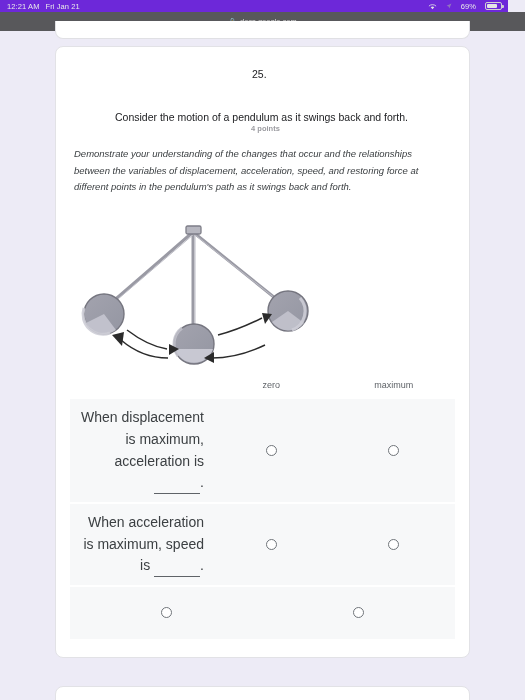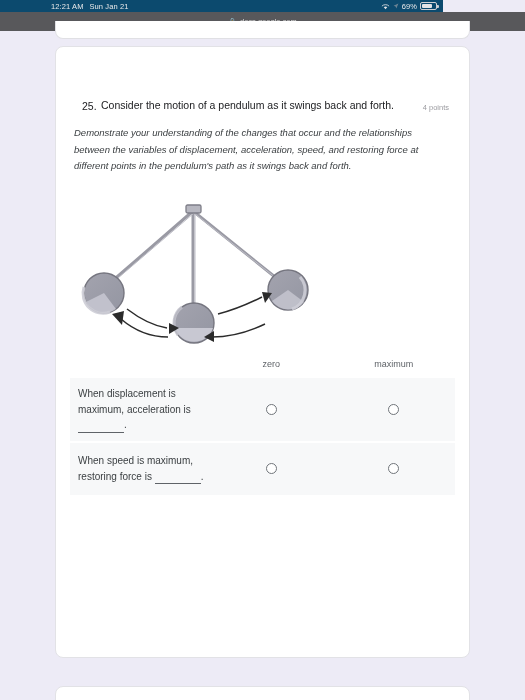--- a/index.html
+++ b/index.html
@@ -6,27 +6,27 @@
   html, body {
     width: 525px; height: 700px;
     background: #edebf6;
     font-family: "Liberation Sans", sans-serif;
     overflow: hidden;
   }
 
   
   .statusbar {
     position: absolute; top: 0; left: 0;
-    width: 443px; height: 12px;
-    background: #0c4a6e;
+    width: 508px; height: 12px;
+    background: #6d28d9;
     display: flex; align-items: center;
-    color: #e9e9ea; font-size: 7.5px; letter-spacing: .1px; padding-left: 44px;
+    color: #e9e9ea; font-size: 7.5px; letter-spacing: .1px;
   }
   .sb-left { display: flex; gap: 6px; padding-left: 7px; align-items: center; }
-  .sb-right { position: absolute; right: 6px; display: flex; gap: 3px; align-items: center; }
+  .sb-right { position: absolute; right: 6px; display: flex; gap: 9px; align-items: center; }
   .wifi-ic { display: inline-block; width: 9px; height: 7px; }
   .loc-ic { display: inline-block; width: 6px; height: 6px; opacity: .6; }
   .batt {
     width: 17px; height: 8px; border: 1px solid #cfcfd2; border-radius: 2px;
     position: relative; display: inline-block;
   }
   .batt::after {
     content: ""; position: absolute; right: -2.5px; top: 2px;
     width: 1.5px; height: 3px; background: #cfcfd2; border-radius: 0 1px 1px 0;
   }
@@ -57,26 +57,27 @@
   }
 
   .card {
     position: absolute; left: 55px; width: 415px;
     background: #fff; border: 1px solid #e2e2e6; border-radius: 8px;
   }
   #card-question { top: 15px; height: 612px; }
   #card-upload  { top: 655px; height: 80px; }
 
   .q-head {
-    display: flex; align-items: flex-end;
-    padding: 21px 20px 0 26px;
+    display: flex; align-items: center;
+    padding: 21px 20px 0 18px;
+    flex-direction: column;
   }
   .q-num { font-size: 10.5px; color: #202124; width: 19px; flex: none; }
   .q-title { font-size: 10.5px; color: #202124; flex: 1; line-height: 1.35; margin-top: 30px; }
-  .q-points { font-size: 7.5px; color: #9b9ba0; white-space: nowrap; padding-left: 8px; }
+  .q-points { font-size: 7.5px; color: #9b9ba0; white-space: nowrap; padding-left: 8px; font-weight: bold; }
 
   .q-body { padding: 13px 26px 0 18px; font-style: italic; }
   .q-para {
     font-size: 9.5px; color: #3c4043; line-height: 1.72; margin-bottom: 11px;
     max-width: 355px;
   }
   .q-para b { color: #202124; font-weight: 700; }
 
   
   .diagram { padding: 12px 0 0 14px; }
@@ -90,43 +91,44 @@
   }
   .grid-row {
     display: flex; align-items: center;
     background: #f7f8f9;
     border-bottom: 2px solid #ffffff;
     min-height: 52px;
   }
   .grid-row:last-child { border-bottom: none; }
   .row-label {
     width: 140px; flex: none;
-    font-size: 10px; color: #3c4043; line-height: 1.55;
+    font-size: 14px; color: #3c4043; line-height: 1.55;
     padding: 8px 6px 8px 8px;
+    text-align: right;
   }
   .row-blank {
     display: inline-block; width: 46px; border-bottom: 1px solid #5f6368;
     height: 8px; vertical-align: bottom;
   }
   .row-cell { flex: 1; display: flex; align-items: center; justify-content: center; }
   .radio {
     width: 11px; height: 11px; border: 1.2px solid #70757a;
     border-radius: 50%; background: #fff; cursor: pointer;
   }
 
   
   .upload-text { padding: 16px 18px 0 18px; font-size: 9.5px; color: #3c4043; }
 </style>
 </head>
 <body>
 
 <div class="statusbar">
   <div class="sb-left">
     <span>12:21 AM</span>
-    <span>Sun Jan 21</span>
+    <span>Fri Jan 21</span>
   </div>
   <div class="sb-right">
     <svg class="wifi-ic" viewBox="0 0 12 9">
       <path d="M6 8.2 L3.7 5.6 A3.4 3.4 0 0 1 8.3 5.6 Z" fill="#e4e4e6"></path>
       <path d="M1.6 3.6 A6.4 6.4 0 0 1 10.4 3.6" stroke="#e4e4e6" stroke-width="1.1" fill="none" stroke-linecap="round"></path>
     </svg>
     <svg class="loc-ic" viewBox="0 0 10 10">
       <path d="M9 1 L1 4.4 L4.3 5.7 L5.6 9 Z" fill="#a9a9ad"></path>
     </svg>
     <span style="font-size:7.5px">69%</span>
@@ -222,23 +224,31 @@
       <div class="grid-row">
         <div class="row-label"><span>When displacement is maximum, acceleration is</span> <span class="row-blank"></span><span>.</span></div>
         <div class="row-cell">
             <div class="radio"></div>
           </div>
         <div class="row-cell">
             <div class="radio"></div>
           </div>
       </div>
 
-
       <div class="grid-row">
-        <div class="row-label"><span>When speed is maximum, restoring force is</span> <span class="row-blank"></span><span>.</span></div>
+        <div class="row-label"><span>When acceleration is maximum, speed is</span> <span class="row-blank"></span><span>.</span></div>
+        <div class="row-cell">
+            <div class="radio"></div>
+          </div>
+        <div class="row-cell">
+            <div class="radio"></div>
+          </div>
+      </div>
+
+      <div class="grid-row">
         <div class="row-cell">
             <div class="radio"></div>
           </div>
         <div class="row-cell">
             <div class="radio"></div>
           </div>
       </div>
 
     </div>
   </div>

